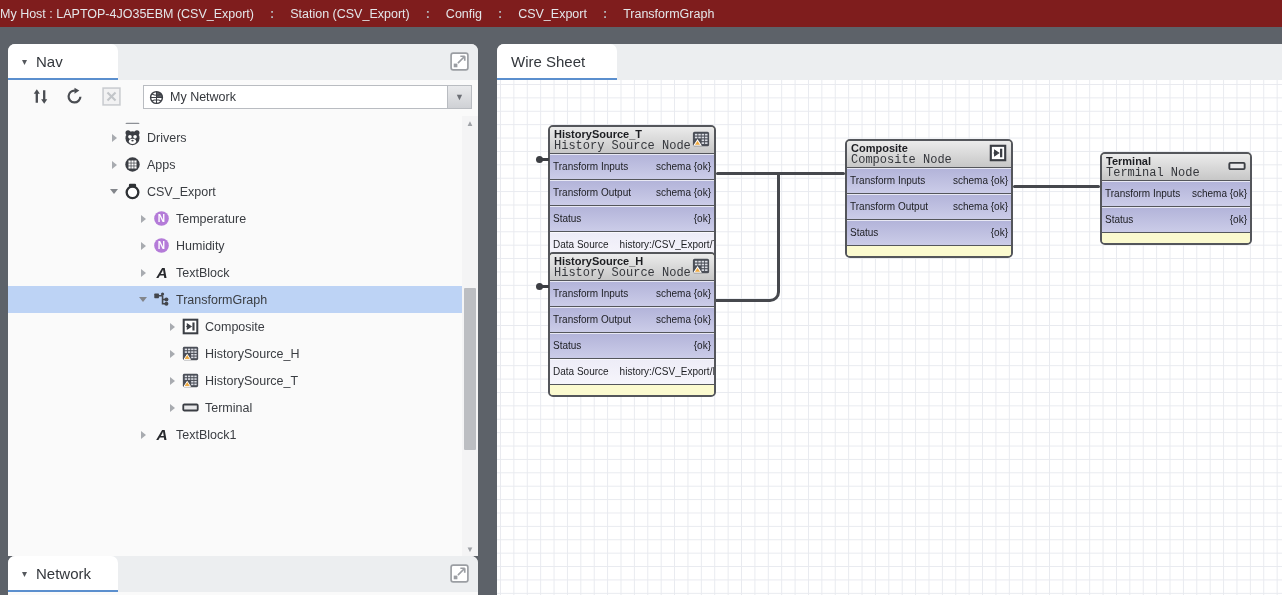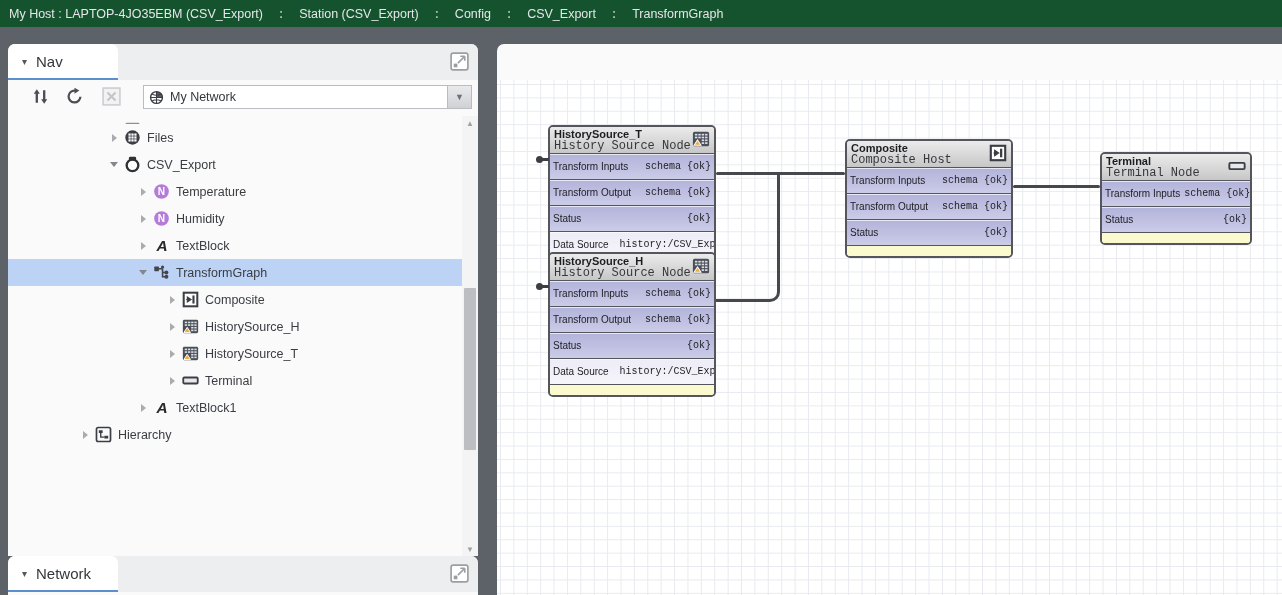--- a/index.html
+++ b/index.html
@@ -6,22 +6,22 @@
   html,body { width:1282px; height:595px; overflow:hidden; }
   body {
     position:relative;
     background:#5d6269;
     font-family:"Liberation Sans","DejaVu Sans",sans-serif;
   }
 
   
   .topbar {
     position:absolute; left:0; top:0; width:1282px; height:27px;
-    background:#14532d; display:flex; align-items:center;
-    padding-left:9px; font-size:12.5px; color:#e4e6e9; white-space:nowrap;
+    background:#7f1d1d; display:flex; align-items:center;
+    font-size:12.5px; color:#e4e6e9; white-space:nowrap;
   }
   .crumb { cursor:default; }
   .crumb-sep { color:#b6b9bf; margin:0 16px; font-weight:bold; }
 
   
   .panel { position:absolute; background:#fafafa; border-radius:7px 7px 0 0; overflow:hidden; }
   #nav-panel     { left:8px;   top:44px;  width:470px; height:512px; }
   #palette-panel { left:8px;   top:556px; width:470px; height:39px;  }
   #main-panel    { left:497px; top:44px;  width:785px; height:551px; }
 
@@ -99,21 +99,21 @@
   .node-icon { position:absolute; right:3px; top:3px; width:20px; height:18px; }
   .node-icon svg { width:100%; height:100%; display:block; }
   .node-row {
     height:26px; line-height:12px; display:flex; align-items:center;
     padding:0 3px; border-bottom:1px solid #54565b;
     background:linear-gradient(#b2b3d9,#cbccE8);
     box-shadow:inset 0 1px 0 rgba(255,255,255,0.7);
     white-space:nowrap; overflow:hidden;
   }
   .node-row .lbl { flex:none; }
-  .node-row .val { margin-left:auto; padding-left:4px;font-family:Liberation Mono, monospace; }
+  .node-row .val { margin-left:auto; padding-left:4px; }
   .node-row.data { background:linear-gradient(#edecf7,#f6f5fb); }
   .node-row.data .val { margin-left:7px; }
   .node-free { height:10px; background:#fbfacf; border-radius:0 0 3px 3px; }
 </style>
 </head>
 <body>
 
 <div class="topbar" id="breadcrumb">
     <span class="crumb">My Host : LAPTOP-4JO35EBM (CSV_Export)</span>
     <span class="crumb-sep">:</span>
@@ -173,35 +173,52 @@
           </svg>
         </span>
         <span class="tree-label"></span>
       </div>
       <div class="tree-row" style="padding-left: 99px;">
         <span class="expander">
           <span class="exp-closed"></span>
         </span>
         <span class="ticon">
           <svg viewBox="0 0 16 16">
+            <circle cx="3.8" cy="3.5" r="2.4" fill="#3b3e44"></circle>
+            <circle cx="12.2" cy="3.5" r="2.4" fill="#3b3e44"></circle>
+            <circle cx="8" cy="8.6" r="6.6" fill="#3b3e44"></circle>
+            <circle cx="5.6" cy="7.4" r="1.7" fill="#fff"></circle>
+            <circle cx="10.4" cy="7.4" r="1.7" fill="#fff"></circle>
+            <ellipse cx="8" cy="11.6" rx="3.4" ry="2.4" fill="#fff"></ellipse>
+            <ellipse cx="8" cy="10.9" rx="1.1" ry="0.8" fill="#3b3e44"></ellipse>
+          </svg>
+        </span>
+        <span class="tree-label">Drivers</span>
+      </div>
+      <div class="tree-row" style="padding-left: 99px;">
+        <span class="expander">
+          <span class="exp-closed"></span>
+        </span>
+        <span class="ticon">
+          <svg viewBox="0 0 16 16">
             <circle cx="8" cy="8" r="6.8" fill="#3b3e44"></circle>
             <g fill="#fff">
               <rect x="4.2" y="4.2" width="2.1" height="2.1"></rect>
               <rect x="6.95" y="4.2" width="2.1" height="2.1"></rect>
               <rect x="9.7" y="4.2" width="2.1" height="2.1"></rect>
               <rect x="4.2" y="6.95" width="2.1" height="2.1"></rect>
               <rect x="6.95" y="6.95" width="2.1" height="2.1"></rect>
               <rect x="9.7" y="6.95" width="2.1" height="2.1"></rect>
               <rect x="4.2" y="9.7" width="2.1" height="2.1"></rect>
               <rect x="6.95" y="9.7" width="2.1" height="2.1"></rect>
               <rect x="9.7" y="9.7" width="2.1" height="2.1"></rect>
             </g>
           </svg>
         </span>
-        <span class="tree-label">Files</span>
+        <span class="tree-label">Apps</span>
       </div>
       <div class="tree-row" style="padding-left: 99px;">
         <span class="expander">
           <span class="exp-open"></span>
         </span>
         <span class="ticon">
           <svg viewBox="0 0 16 16">
             <circle cx="8" cy="8.8" r="5.5" fill="#fff" stroke="#2e3135" stroke-width="2.2"></circle>
             <rect x="4.6" y="0.8" width="6.8" height="3.2" rx="1.2" fill="#2e3135"></rect>
           </svg>
@@ -342,36 +359,20 @@
         <span class="expander">
           <span class="exp-closed"></span>
         </span>
         <span class="ticon">
           <svg viewBox="0 0 16 16">
             <text x="8.5" y="13" text-anchor="middle" font-size="14.5" font-weight="bold" font-style="italic" fill="#26282c" font-family="sans-serif">A</text>
           </svg>
         </span>
         <span class="tree-label">TextBlock1</span>
       </div>
-      <div class="tree-row" style="padding-left: 70px;">
-        <span class="expander">
-          <span class="exp-closed"></span>
-        </span>
-        <span class="ticon">
-          <svg viewBox="0 0 16 16">
-            <rect x="1.4" y="1.4" width="13.2" height="13.2" rx="1.6" fill="none" stroke="#3b3e44" stroke-width="1.6"></rect>
-            <g fill="#3b3e44">
-              <rect x="3.6" y="4" width="3.6" height="2.6"></rect>
-              <rect x="8.8" y="9.2" width="3.6" height="2.6"></rect>
-            </g>
-            <path d="M5.4 6.6 V10.5 H8.8" fill="none" stroke="#3b3e44" stroke-width="1.3"></path>
-          </svg>
-        </span>
-        <span class="tree-label">Hierarchy</span>
-      </div>
     </div>
   <div class="vscroll">
     <div class="scroll-arrow" style="top:0">▲</div>
     <div class="scroll-thumb" style="top:172px;height:162px"></div>
     <div class="scroll-arrow" style="bottom:0">▼</div>
   </div>
 </div>
 
 <div class="panel" id="palette-panel">
   <div class="tabbar">
@@ -382,20 +383,26 @@
     <div class="tab-underline" style="width:110px"></div>
     <div class="expand-btn" id="palette-expand"><svg viewBox="0 0 20 20">
           <rect x="2" y="2" width="16" height="16" rx="2" fill="#fff" stroke="#9b9ea3" stroke-width="1.6"></rect>
           <rect x="4.5" y="12" width="3.5" height="3.5" fill="#9b9ea3"></rect>
           <path d="M8.5 11.5 L15 5 M15 5 h-4.2 M15 5 v4.2" stroke="#9b9ea3" stroke-width="1.6" fill="none"></path>
         </svg></div>
   </div>
 </div>
 
 <div class="panel" id="main-panel" style="border-radius:7px 0 0 0">
+  <div class="tabbar">
+    <div class="tab" style="width:120px">
+      <span>Wire Sheet</span>
+    </div>
+    <div class="tab-underline" style="width:120px"></div>
+  </div>
   <div id="canvas">
       <div class="node" style="left: 51px; top: 45px; width: 168px;">
         <div class="node-header">
           <div class="node-name">HistorySource_T</div>
           <div class="node-type">History Source Node</div>
           <span class="node-icon">
             <svg viewBox="0 0 16 16">
               <rect x="0.8" y="1.6" width="14.4" height="12.8" rx="1.4" fill="#4b4f58"></rect>
               <g fill="#dddfe6">
                 <rect x="2.6" y="3.4" width="2.2" height="1.5"></rect>
@@ -476,21 +483,21 @@
           <span class="lbl">Data Source</span>
           <span class="val">history:/CSV_Export/H</span>
         </div>
         <div class="node-free"></div>
       </div>
       <div class="stub-dot" style="left: 39px; top: 202.5px;"></div>
       <div class="stub-line" style="left: 44px; top: 204.5px; width: 8px;"></div>
       <div class="node" style="left: 348px; top: 59px; width: 168px;">
         <div class="node-header">
           <div class="node-name">Composite</div>
-          <div class="node-type">Composite Host</div>
+          <div class="node-type">Composite Node</div>
           <span class="node-icon">
             <svg viewBox="0 0 16 16">
               <rect x="1.6" y="1.6" width="12.8" height="12.8" fill="#fff" stroke="#3b3e44" stroke-width="1.9"></rect>
               <rect x="9.8" y="4.2" width="2" height="7.6" fill="#3b3e44"></rect>
               <path d="M4 8 h2.4 M5 5.6 L8.6 8 L5 10.4 Z" fill="#3b3e44" stroke="#3b3e44" stroke-width="1"></path>
             </svg>
           </span>
         </div>
         <div class="node-row">
           <span class="lbl">Transform Inputs</span>

